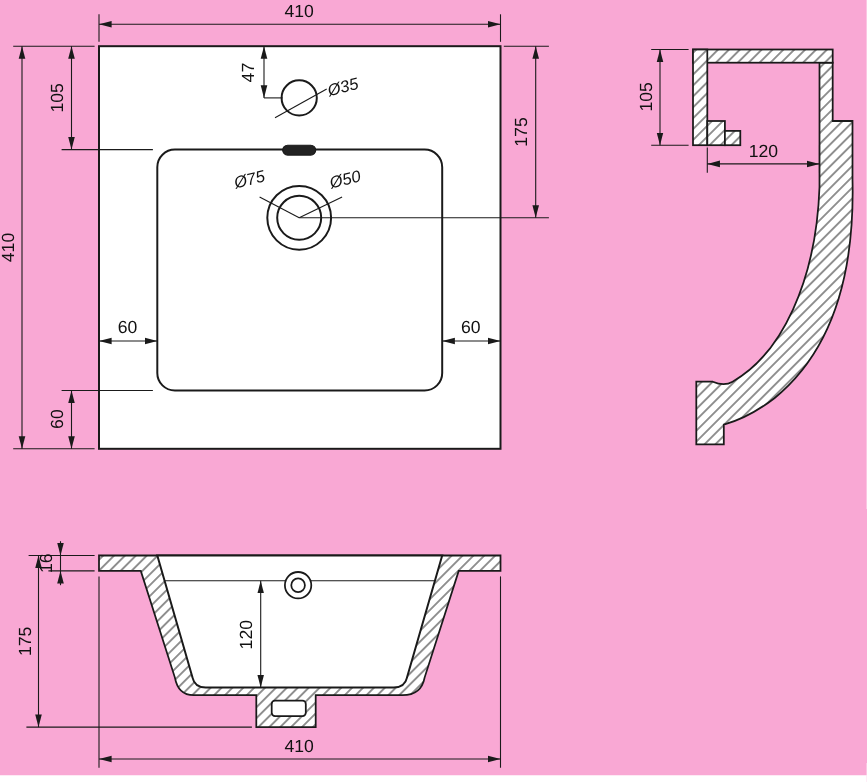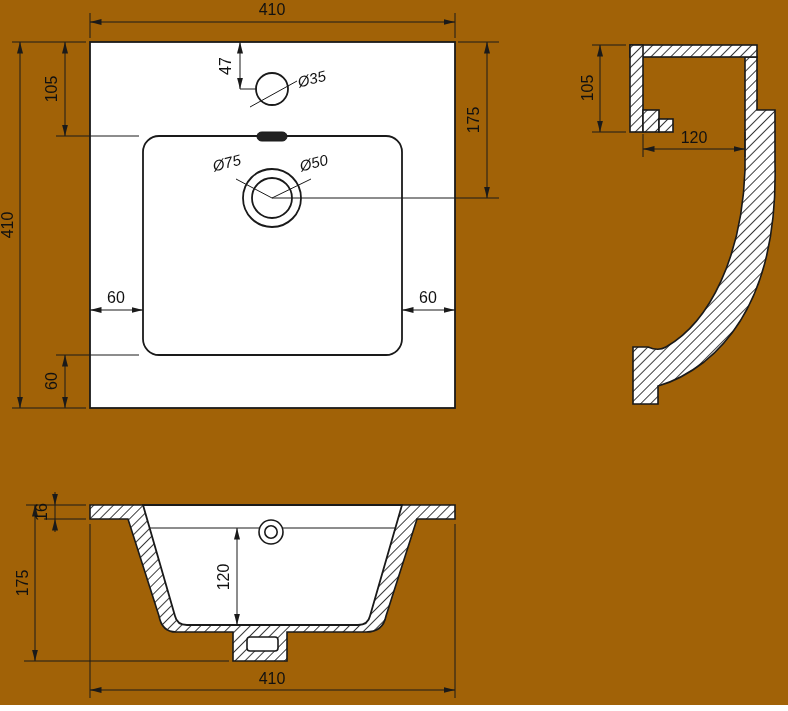--- a/index.html
+++ b/index.html
@@ -1,16 +1,16 @@
 <!DOCTYPE html>
 <html><head>
 <meta charset="utf-8">
 <style>
   html,body { margin:0; padding:0; background:#fff; }
-  .stage { position:relative; width:788px; height:705px; background:#a16207; overflow:hidden;
+  .stage { position:relative; width:788px; height:705px; background:#f9a8d4; overflow:hidden;
            font-family:"Liberation Sans", sans-serif; }
   svg { display:block; }
   .outline { fill:#ffffff; stroke:#1a1a1a; stroke-width:1.8; }
   .hatched { fill:url(#hatch); stroke:#1a1a1a; stroke-width:1.6; }
   .voidw   { fill:#ffffff; stroke:#1a1a1a; stroke-width:1.8; }
   .thin    { stroke:#1a1a1a; stroke-width:1; fill:none; }
   .dim     { stroke:#1a1a1a; stroke-width:1; fill:none; }
   .dimtxt  { font-size:16px; fill:#111; text-anchor:middle; }
   .dia     { font-style:italic; font-size:15px; }
 </style>

